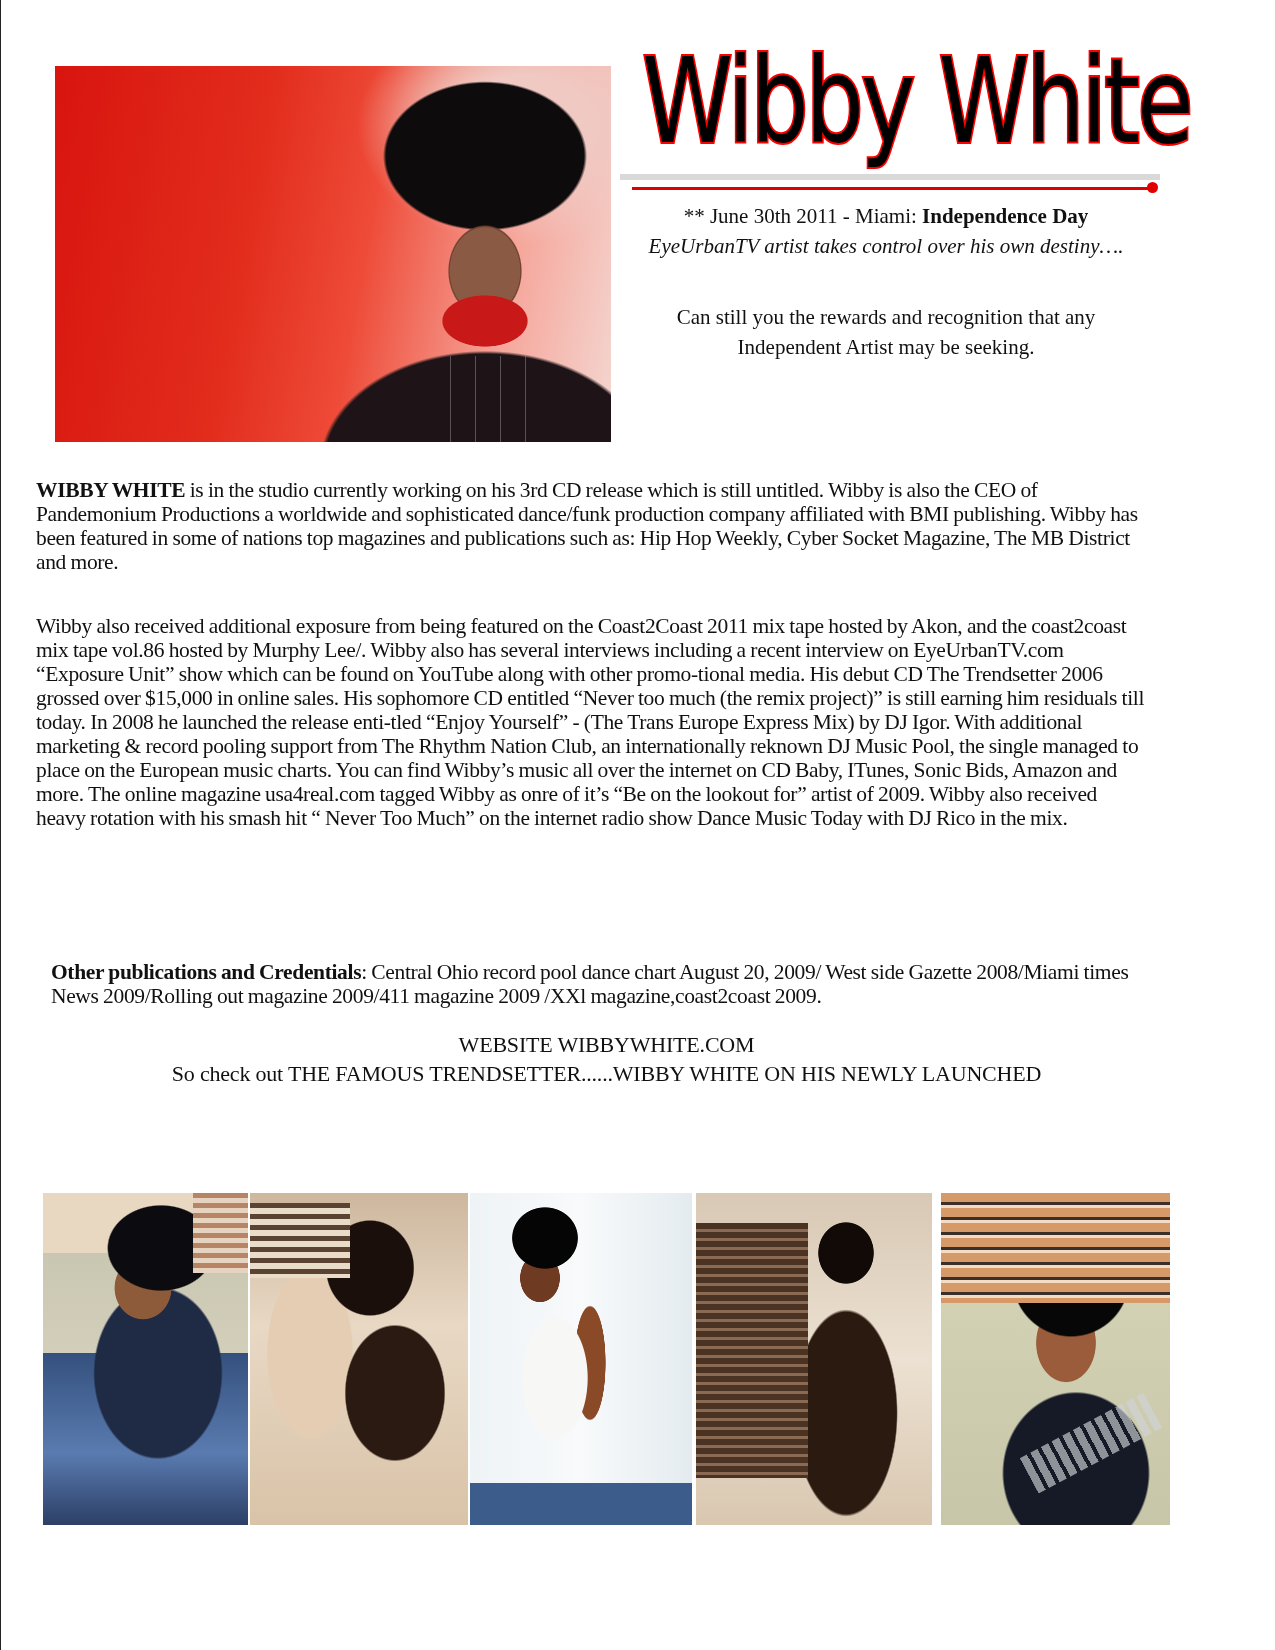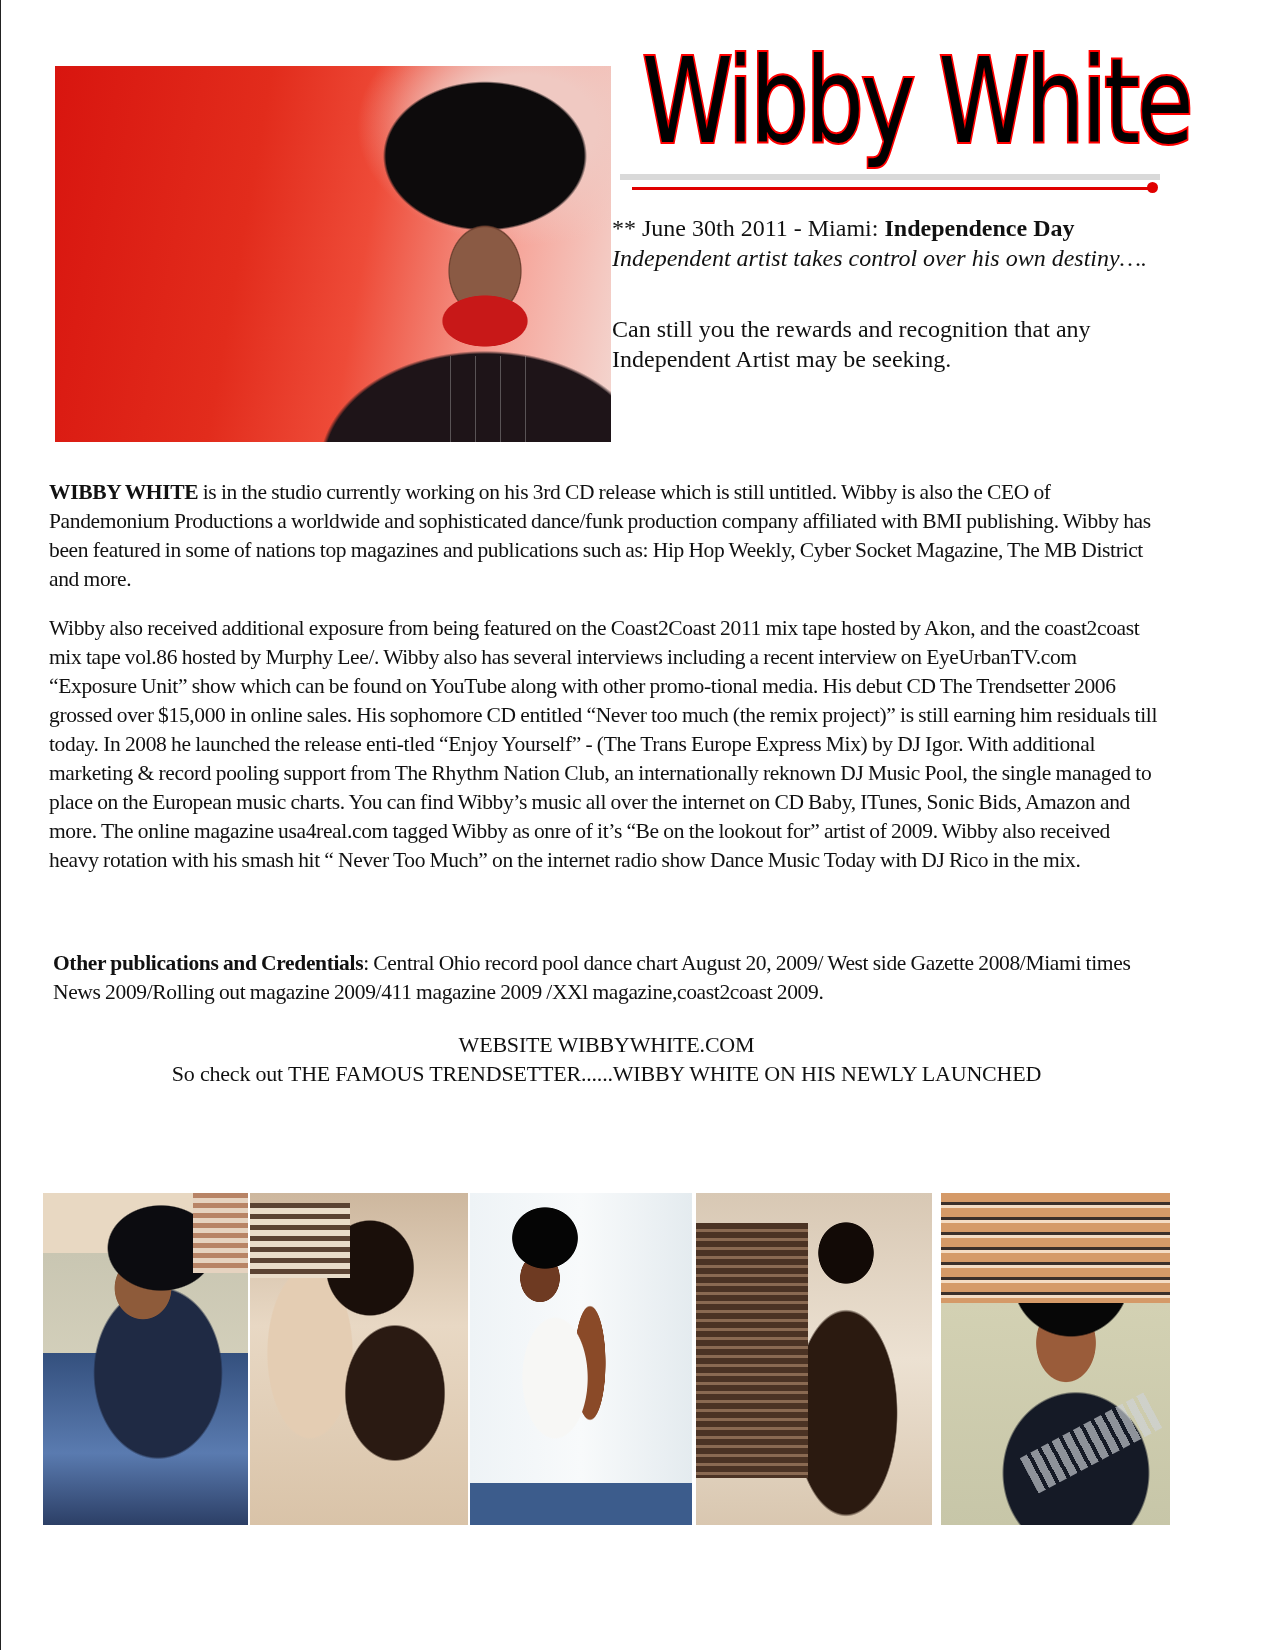--- a/index.html
+++ b/index.html
@@ -30,29 +30,29 @@
   .title-red-line { position: absolute; left: 12px; top: 131px; width: 520px; height: 3px; background: #e00000; }
   .title-dot { position: absolute; left: 527px; top: 126px; width: 11px; height: 11px; border-radius: 50%; background: #e00000; }
   .title-text {
     position: absolute; left: 22px; top: -14px;
     font-family: "DejaVu Sans", "Liberation Sans", sans-serif; font-size: 118px; line-height: 1;
     letter-spacing: -4px; transform: scaleX(0.78); transform-origin: left top;
     color: #000; -webkit-text-stroke: 4px #ff0000; paint-order: stroke fill; white-space: nowrap;
   }
 
   
-  .intro { position: absolute; left: 612px; width: 548px; text-align: left; font-size: 24px; line-height: 29.5px; margin-top: 12px; }
+  .intro { position: absolute; left: 612px; width: 548px; text-align: center; font-size: 21px; line-height: 29.5px; }
   .intro.dateline { top: 202px; }
   .intro.body { top: 303px; }
   .intro .bold { font-weight: bold; }
   .intro .italic { font-style: italic; display: block; }
 
   
   .para {
-    position: absolute; left: 49px; width: 1115px; font-size: 21.5px; line-height: 29px;
+    position: absolute; left: 36px; width: 1115px; font-size: 21.5px; line-height: 24px;
     font-family: "Liberation Serif", serif; letter-spacing: -0.35px; word-spacing: -0.5px;
   }
   .para .bold { font-weight: bold; }
   .p1 { top: 478px; }
   .p2 { top: 614px; }
   .p3 { top: 945px; }
 
   .cta {
     position: absolute; left: 49px; width: 1115px; top: 1030px; text-align: center;
     font-size: 22px; line-height: 29px; letter-spacing: -0.2px;
@@ -130,37 +130,37 @@
 
 <div class="title-wrap">
   <div class="title-shadow-line"></div>
   <div class="title-text">Wibby White</div>
   <div class="title-red-line"></div>
   <div class="title-dot"></div>
 </div>
 
 <div class="intro dateline">
   <span>** June 30th 2011 - Miami: </span><span class="bold">Independence Day</span>
-  <span class="italic">Independent artist takes control over his own destiny….</span>
+  <span class="italic">EyeUrbanTV artist takes control over his own destiny….</span>
 </div>
 
 <div class="intro body">
   <div>Can still you the  rewards  and recognition that any</div>
   <div>Independent Artist may be seeking.</div>
 </div>
 
 <p class="para p1" style="margin:0">
   <span class="bold">WIBBY WHITE</span><span> is in the studio currently working on his 3rd CD release which is still untitled. Wibby is also the CEO of Pandemonium Productions a worldwide and sophisticated dance/funk production company affiliated with BMI publishing. Wibby has been featured in some of nations top magazines and publications such as: Hip Hop Weekly, Cyber Socket Magazine, The MB District and more.</span>
 </p>
 
 <p class="para p2" style="margin:0">
   <span>Wibby also received additional exposure from being featured on the Coast2Coast 2011 mix tape hosted by Akon, and the coast2coast mix tape vol.86 hosted by Murphy Lee/. Wibby also has several interviews including a recent interview on EyeUrbanTV.com “Exposure Unit” show which can be found on YouTube along with other promo-tional media. His debut CD The Trendsetter 2006 grossed over $15,000 in online sales. His sophomore CD entitled “Never too much (the remix project)” is still earning him residuals till today. In  2008 he launched the release enti-tled “Enjoy Yourself” - (The Trans Europe Express Mix) by DJ Igor. With additional marketing &amp; record pooling support from The Rhythm Nation Club, an internationally reknown DJ Music Pool, the single managed to place on the European music charts. You can find Wibby’s music all over the internet on CD Baby, ITunes, Sonic Bids, Amazon and more. The online magazine  usa4real.com  tagged Wibby as onre of it’s “Be on the lookout for” artist of 2009. Wibby also received heavy rotation with his smash hit “ Never Too Much” on the internet radio show Dance Music Today with DJ Rico in the mix.</span>
 </p>
 
-<p class="para p3" style="margin:4px">
+<p class="para p3" style="margin:15px">
   <span class="bold">Other publications and Credentials</span><span>: Central Ohio record pool dance chart August 20, 2009/ West side Gazette 2008/Miami times News 2009/Rolling out magazine 2009/411 magazine 2009 /XXl magazine,coast2coast 2009.</span>
 </p>
 
 <div class="cta">
   <div>WEBSITE WIBBYWHITE.COM</div>
   <div>So check out THE FAMOUS TRENDSETTER......WIBBY WHITE ON HIS NEWLY LAUNCHED</div>
 </div>
 
 <div class="strip-photo ph1" title="Seated on couch, hands on head, blue jeans">
   <span class="blind"></span>

